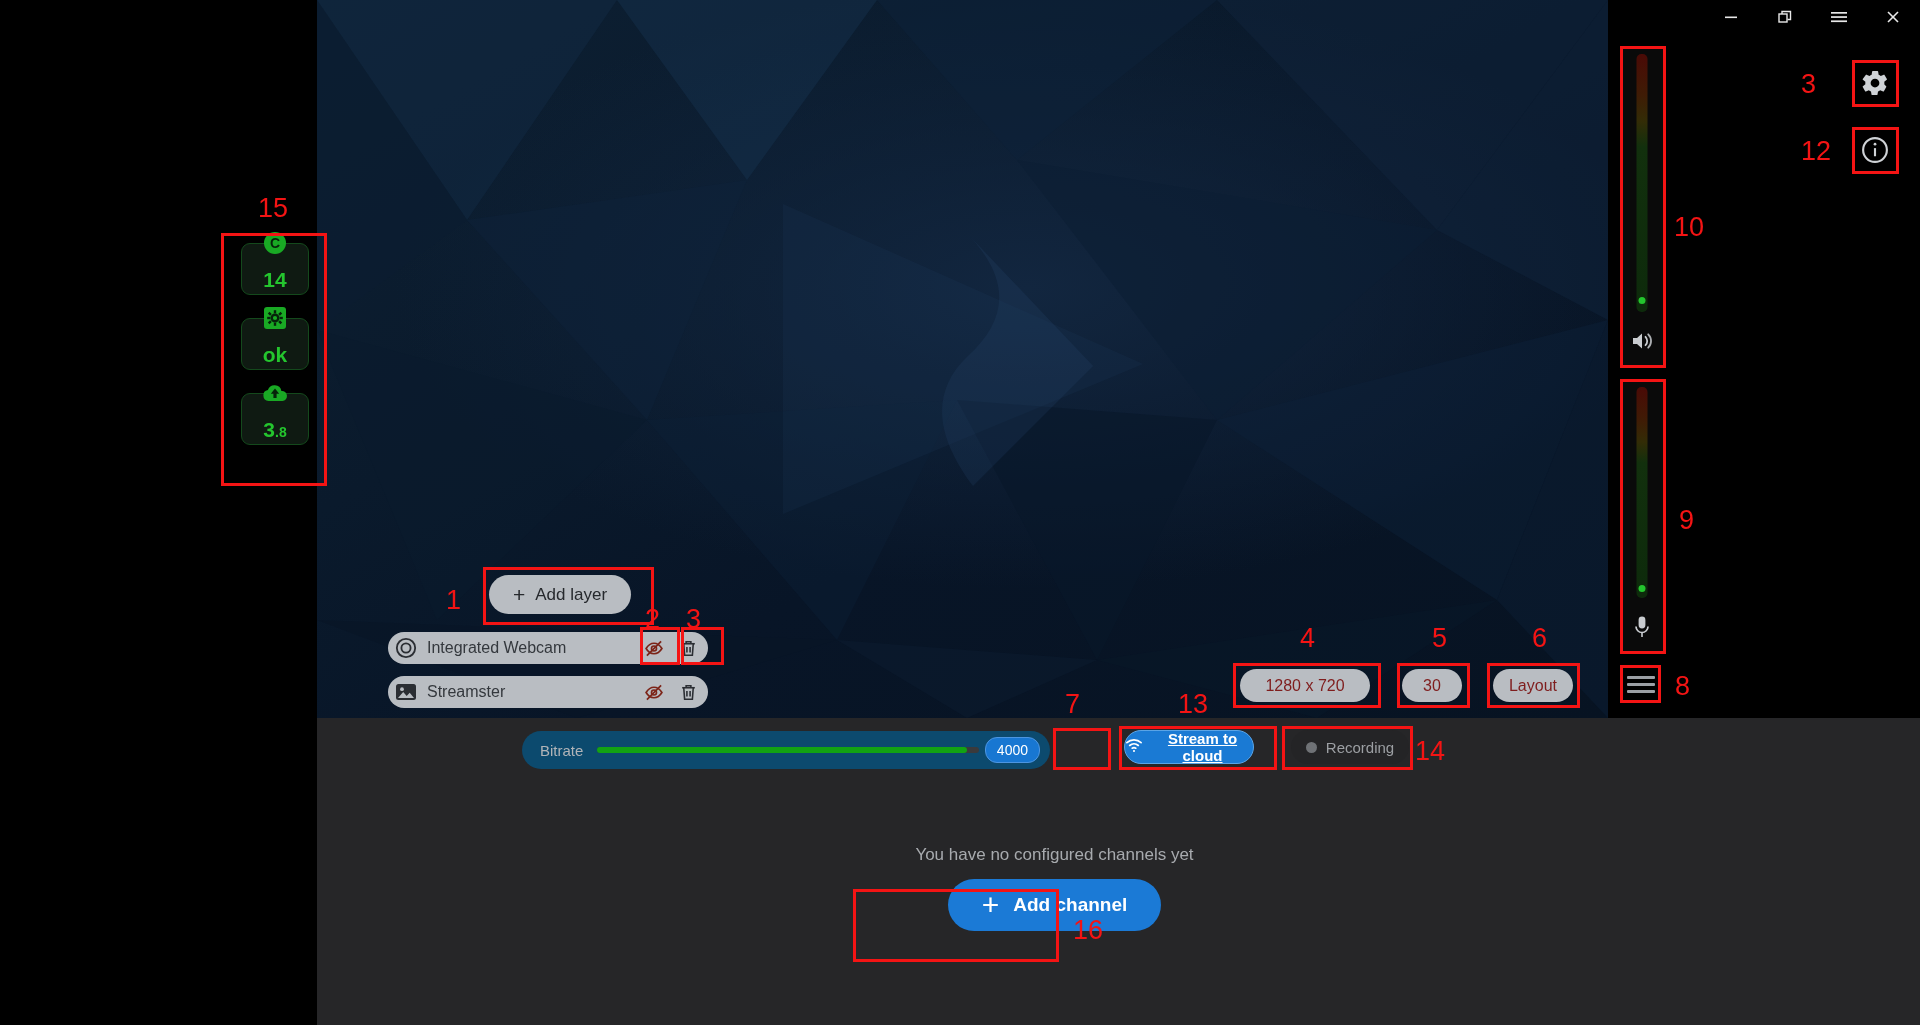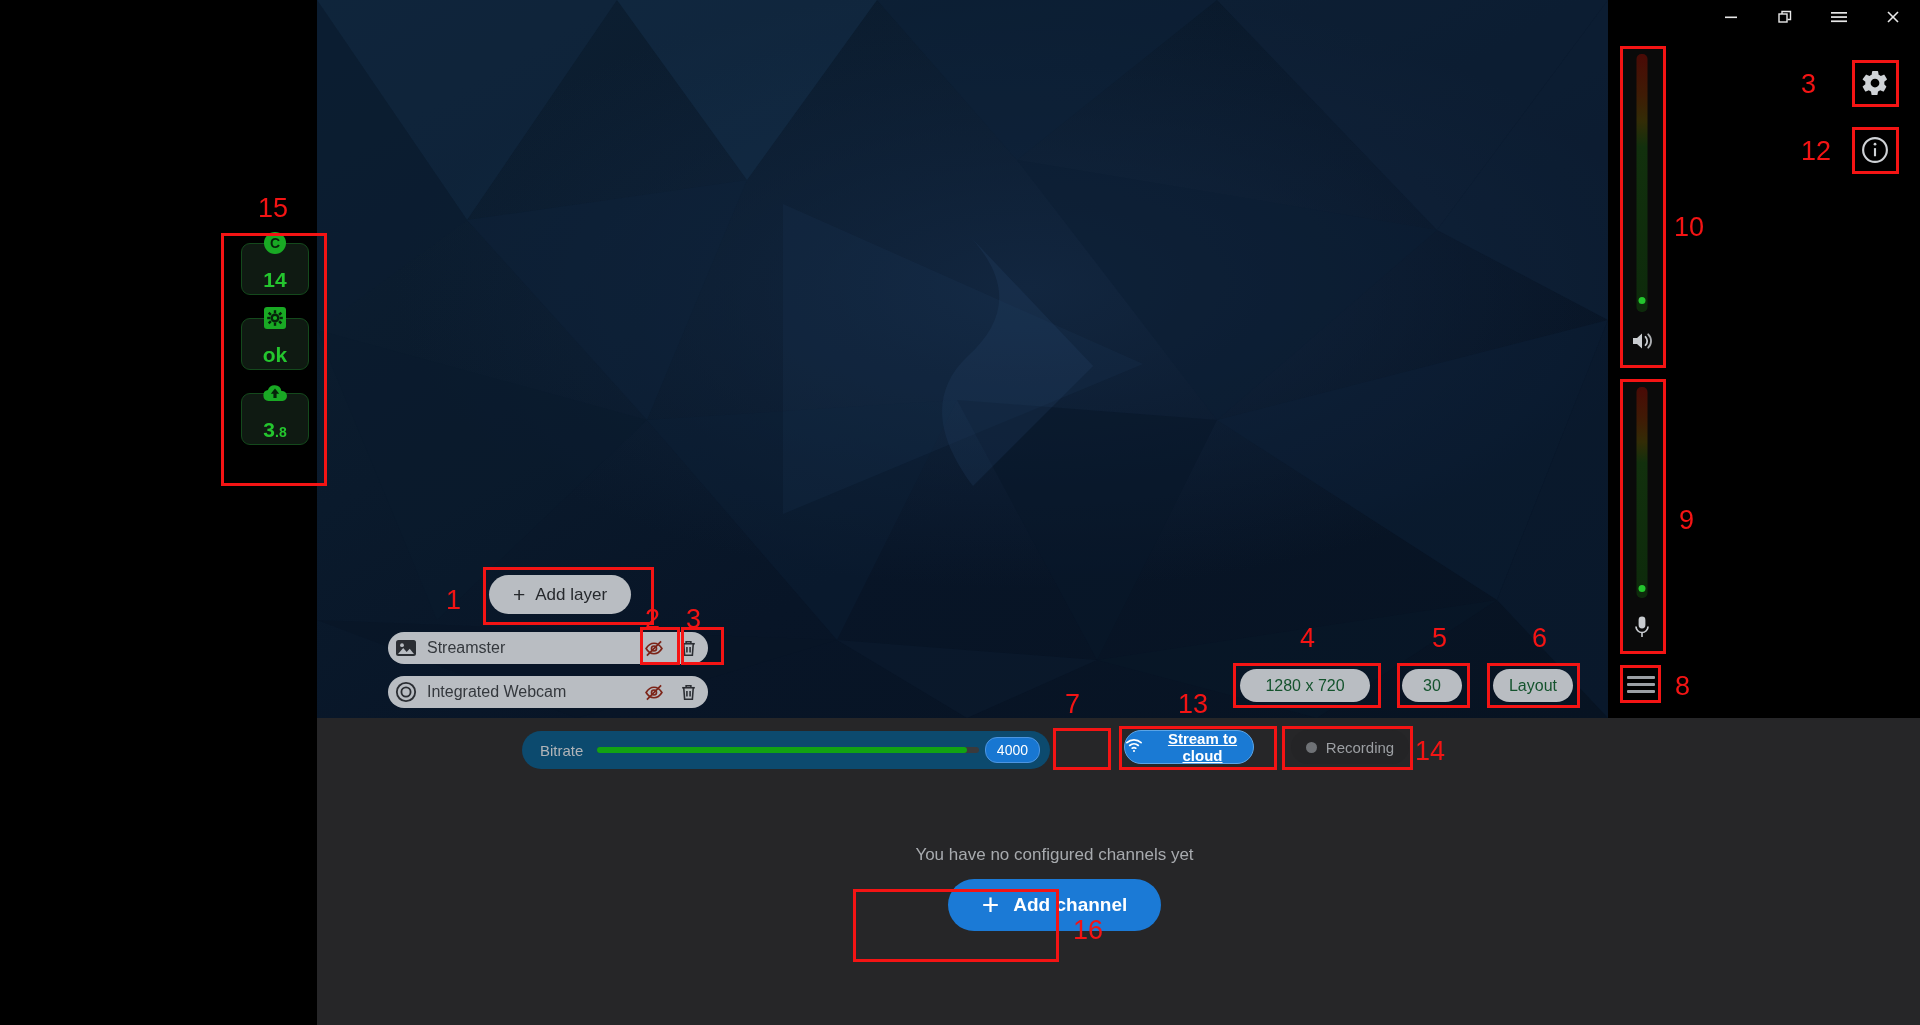--- a/index.html
+++ b/index.html
@@ -79,21 +79,21 @@
     margin-left: 10px; color: #34383d; font-size: 16px; white-space: nowrap;
   }
   .layer .lacts {
     position: absolute; right: 4px; top: 0; height: 32px;
     display: flex; align-items: center; gap: 14px; padding-right: 6px;
   }
   .layer .lact { width: 20px; height: 20px; display: flex; align-items: center; justify-content: center; }
 
   
   .pill {
-    background: #b9bdc2; color: #14532d; border: none; border-radius: 18px;
+    background: #b9bdc2; color: #7f1d1d; border: none; border-radius: 18px;
     font-size: 16px; font-family: "Liberation Sans", sans-serif;
     display: flex; align-items: center; justify-content: center; cursor: pointer;
   }
   #res-pill  { position: absolute; left: 1240px; top: 669px; width: 130px; height: 33px; z-index: 20; }
   #fps-pill  { position: absolute; left: 1402px; top: 669px; width: 60px;  height: 33px; z-index: 20; }
   #lay-pill  { position: absolute; left: 1493px; top: 669px; width: 80px;  height: 33px; z-index: 20; }
 
   #menu-icon {
     position: absolute; left: 1627px; top: 671px; width: 28px; height: 26px;
     display: flex; flex-direction: column; justify-content: center; gap: 4px; z-index: 20;
@@ -309,27 +309,26 @@
   <div class="addlayer-wrap">
     <button class="addlayer">
       <span class="plus">+</span>
       <span>Add layer</span>
     </button>
   </div>
 
   <div class="layers">
     <div class="layer">
       <span class="licon">
-        <svg width="22" height="22" viewBox="0 0 22 22">
-            <rect x="1" y="3" width="20" height="16" rx="2.5" fill="#2b2e33"></rect>
-            <circle cx="7" cy="8.2" r="1.9" fill="#b9bdc2"></circle>
-            <path d="M3 17l5.2-6 3.5 4 3-3.2L19 17z" fill="#b9bdc2"></path>
+        <svg width="22" height="22" viewBox="0 0 24 24" fill="none" stroke="#2b2e33" stroke-width="2">
+            <circle cx="12" cy="12" r="10"></circle>
+            <circle cx="12" cy="12" r="5"></circle>
           </svg>
       </span>
-      <span class="lname">Streamster</span>
+      <span class="lname">Integrated Webcam</span>
       <span class="lacts">
         <span class="lact">
           <svg width="21" height="21" viewBox="0 0 24 24" fill="none" stroke="#7c2418" stroke-width="2">
               <path d="M2.5 12s3.8-6.3 9.5-6.3S21.5 12 21.5 12s-3.8 6.3-9.5 6.3S2.5 12 2.5 12z"></path>
               <circle cx="12" cy="12" r="3"></circle>
               <line x1="3.5" y1="20.5" x2="20.5" y2="3.5"></line>
             </svg>
         </span>
         <span class="lact">
           <svg width="19" height="19" viewBox="0 0 24 24" fill="none" stroke="#2b2e33" stroke-width="2">
@@ -337,26 +336,27 @@
               <path d="M9 6V3.5h6V6"></path>
               <path d="M6 6l1.1 14.5h9.8L18 6"></path>
               <line x1="10" y1="10" x2="10" y2="17"></line>
               <line x1="14" y1="10" x2="14" y2="17"></line>
             </svg>
         </span>
       </span>
     </div>
     <div class="layer">
       <span class="licon">
-        <svg width="22" height="22" viewBox="0 0 24 24" fill="none" stroke="#2b2e33" stroke-width="2">
-            <circle cx="12" cy="12" r="10"></circle>
-            <circle cx="12" cy="12" r="5"></circle>
+        <svg width="22" height="22" viewBox="0 0 22 22">
+            <rect x="1" y="3" width="20" height="16" rx="2.5" fill="#2b2e33"></rect>
+            <circle cx="7" cy="8.2" r="1.9" fill="#b9bdc2"></circle>
+            <path d="M3 17l5.2-6 3.5 4 3-3.2L19 17z" fill="#b9bdc2"></path>
           </svg>
       </span>
-      <span class="lname">Integrated Webcam</span>
+      <span class="lname">Streamster</span>
       <span class="lacts">
         <span class="lact">
           <svg width="21" height="21" viewBox="0 0 24 24" fill="none" stroke="#7c2418" stroke-width="2">
               <path d="M2.5 12s3.8-6.3 9.5-6.3S21.5 12 21.5 12s-3.8 6.3-9.5 6.3S2.5 12 2.5 12z"></path>
               <circle cx="12" cy="12" r="3"></circle>
               <line x1="3.5" y1="20.5" x2="20.5" y2="3.5"></line>
             </svg>
         </span>
         <span class="lact">
           <svg width="19" height="19" viewBox="0 0 24 24" fill="none" stroke="#2b2e33" stroke-width="2">

